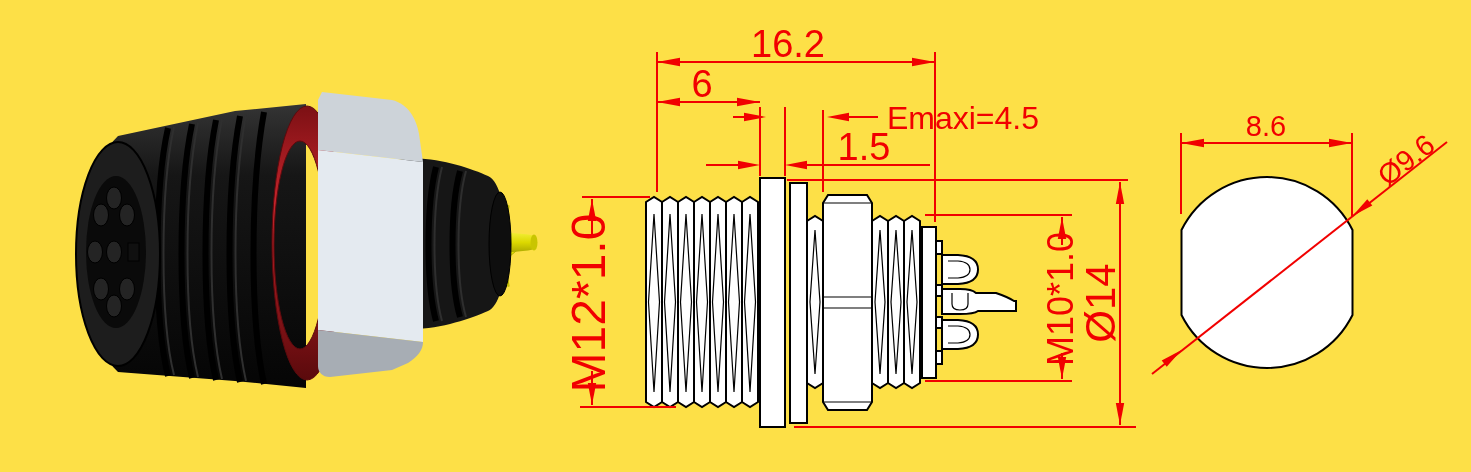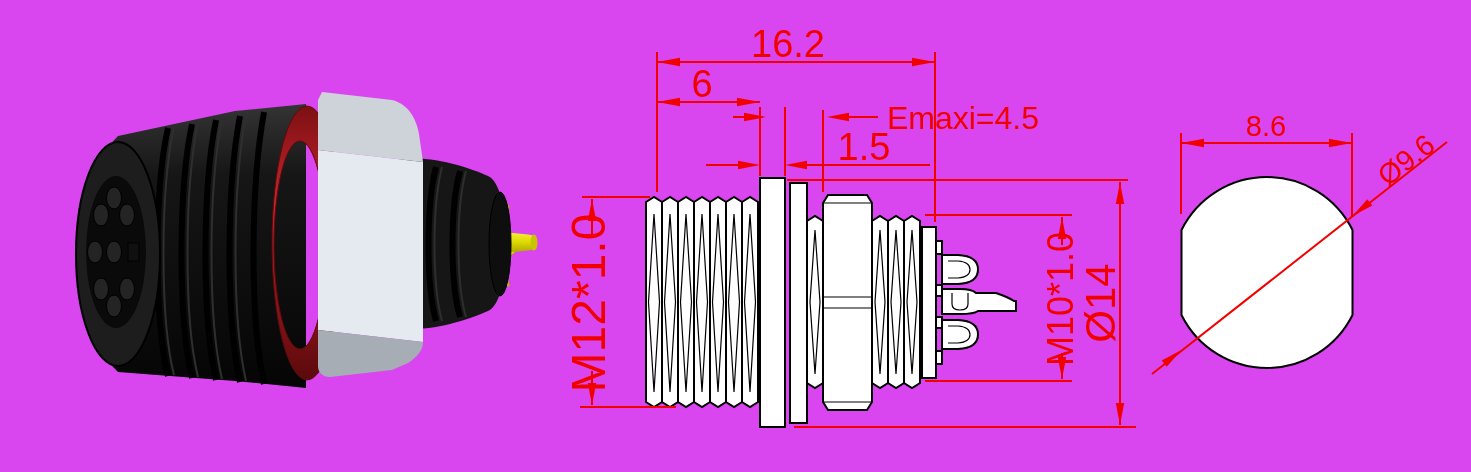--- a/index.html
+++ b/index.html
@@ -1,16 +1,16 @@
 <!DOCTYPE html>
 <html><head>
 <meta charset="utf-8">
 <style>
   html,body{margin:0;padding:0;background:#ffffff;}
-  #canvas{position:relative;width:1471px;height:472px;background:#d946ef;overflow:hidden;
+  #canvas{position:relative;width:1471px;height:472px;background:#fde047;overflow:hidden;
           font-family:"Liberation Sans", sans-serif;}
   svg{position:absolute;left:0;top:0;}
   text{font-family:"Liberation Sans", sans-serif;}
   .dimtxt{fill:#f10000;}
   .redln{stroke:#f10000;stroke-width:2;fill:none;}
   .redfill{fill:#f10000;stroke:none;}
   .blk{stroke:#000000;stroke-width:2;fill:#ffffff;}
   .blkthin{stroke:#000000;stroke-width:1.2;fill:none;}
 </style>
 </head>

